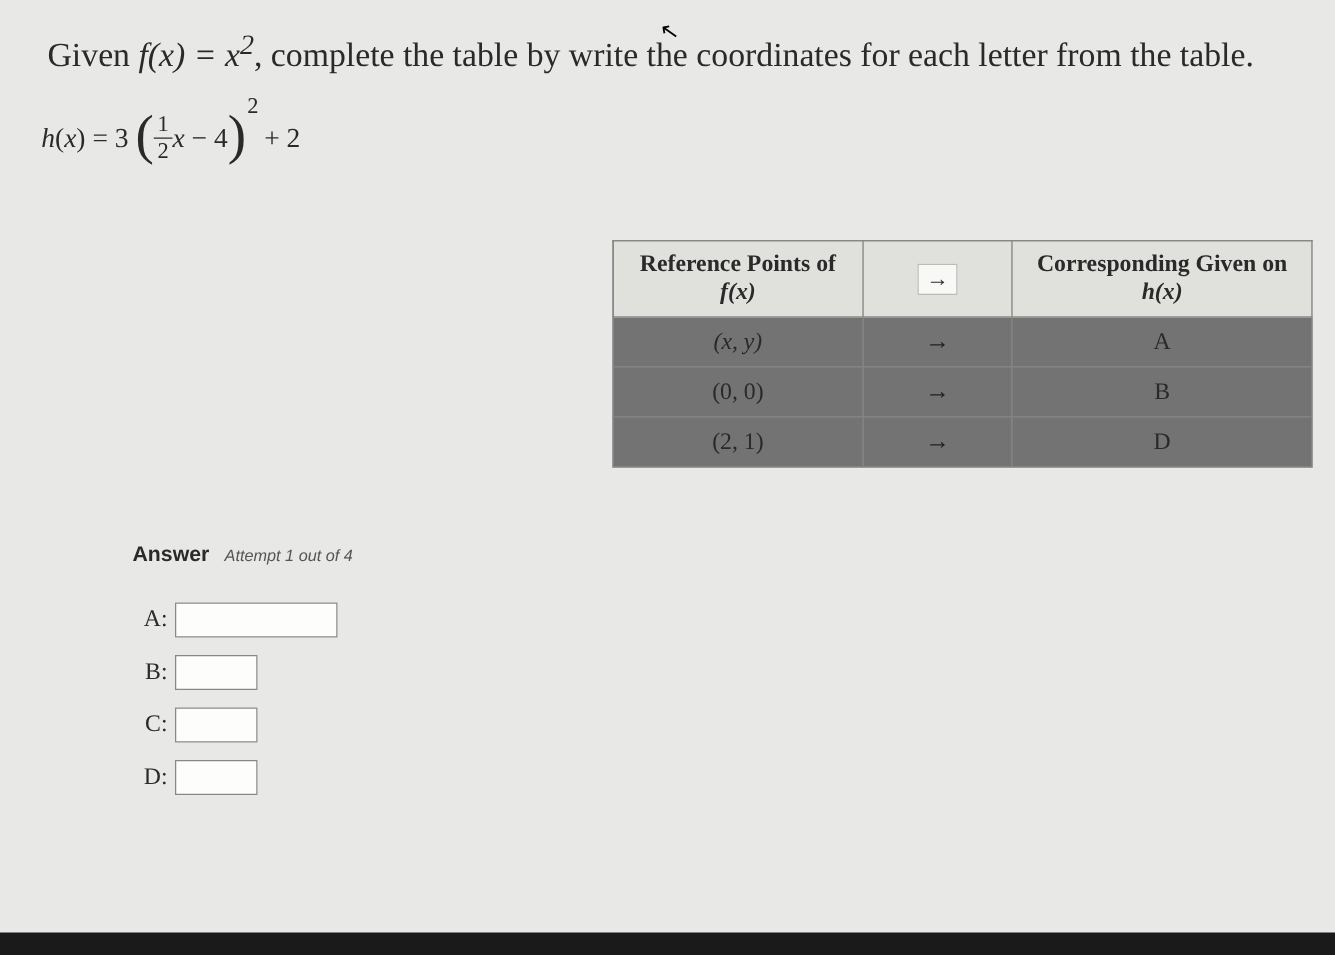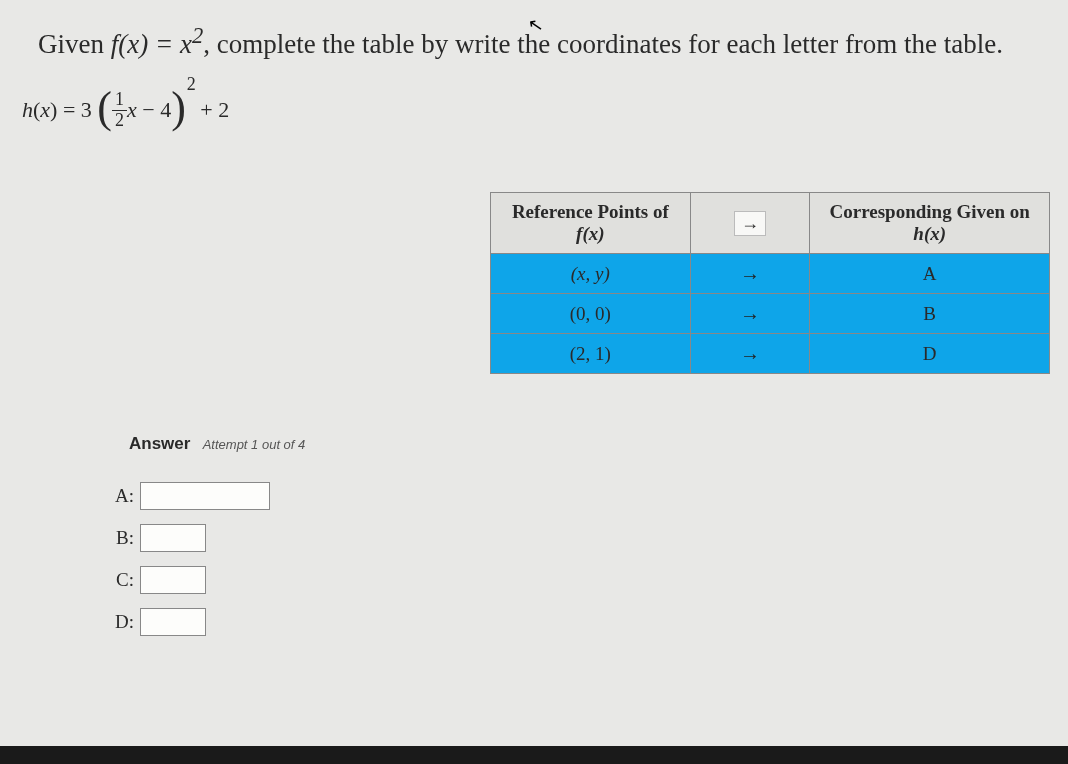--- a/index.html
+++ b/index.html
@@ -21,21 +21,21 @@
       margin-bottom: 28px;
       line-height: 1.4;
       margin-left: 20px;
     }
     .question .math-inline {
       font-style: italic;
     }
     .equation {
       font-size: 22px;
       margin-bottom: 60px;
-      margin-left: 4px;
+      margin-left: 15px;
       font-style: italic;
     }
     .equation .normal {
       font-style: normal;
     }
     .paren-big {
       font-size: 44px;
       font-style: normal;
       vertical-align: middle;
       line-height: 0;
@@ -77,21 +77,21 @@
     }
     .left-spacer {
       width: 480px;
     }
     .table-wrap {
       flex: 1;
     }
     table {
       border-collapse: collapse;
       width: 560px;
-      background: #0ea5e9;
+      background: #737373;
     }
     th, td {
       border: 1.5px solid #888;
       text-align: center;
       padding: 8px 6px;
       font-size: 19px;
     }
     th {
       background: #e0e0dd;
       font-weight: bold;
@@ -117,21 +117,20 @@
       margin-left: 88px;
     }
     .answer-header {
       font-size: 17px;
       margin-bottom: 28px;
     }
     .answer-header .bold {
       font-weight: bold;
       font-family: Arial, sans-serif;
       margin-right: 8px;
-      margin-left: 23px;
     }
     .answer-header .attempt {
       font-family: Arial, sans-serif;
       color: #555;
       font-size: 13px;
       font-style: italic;
     }
     .answer-row {
       display: flex;
       align-items: center;

